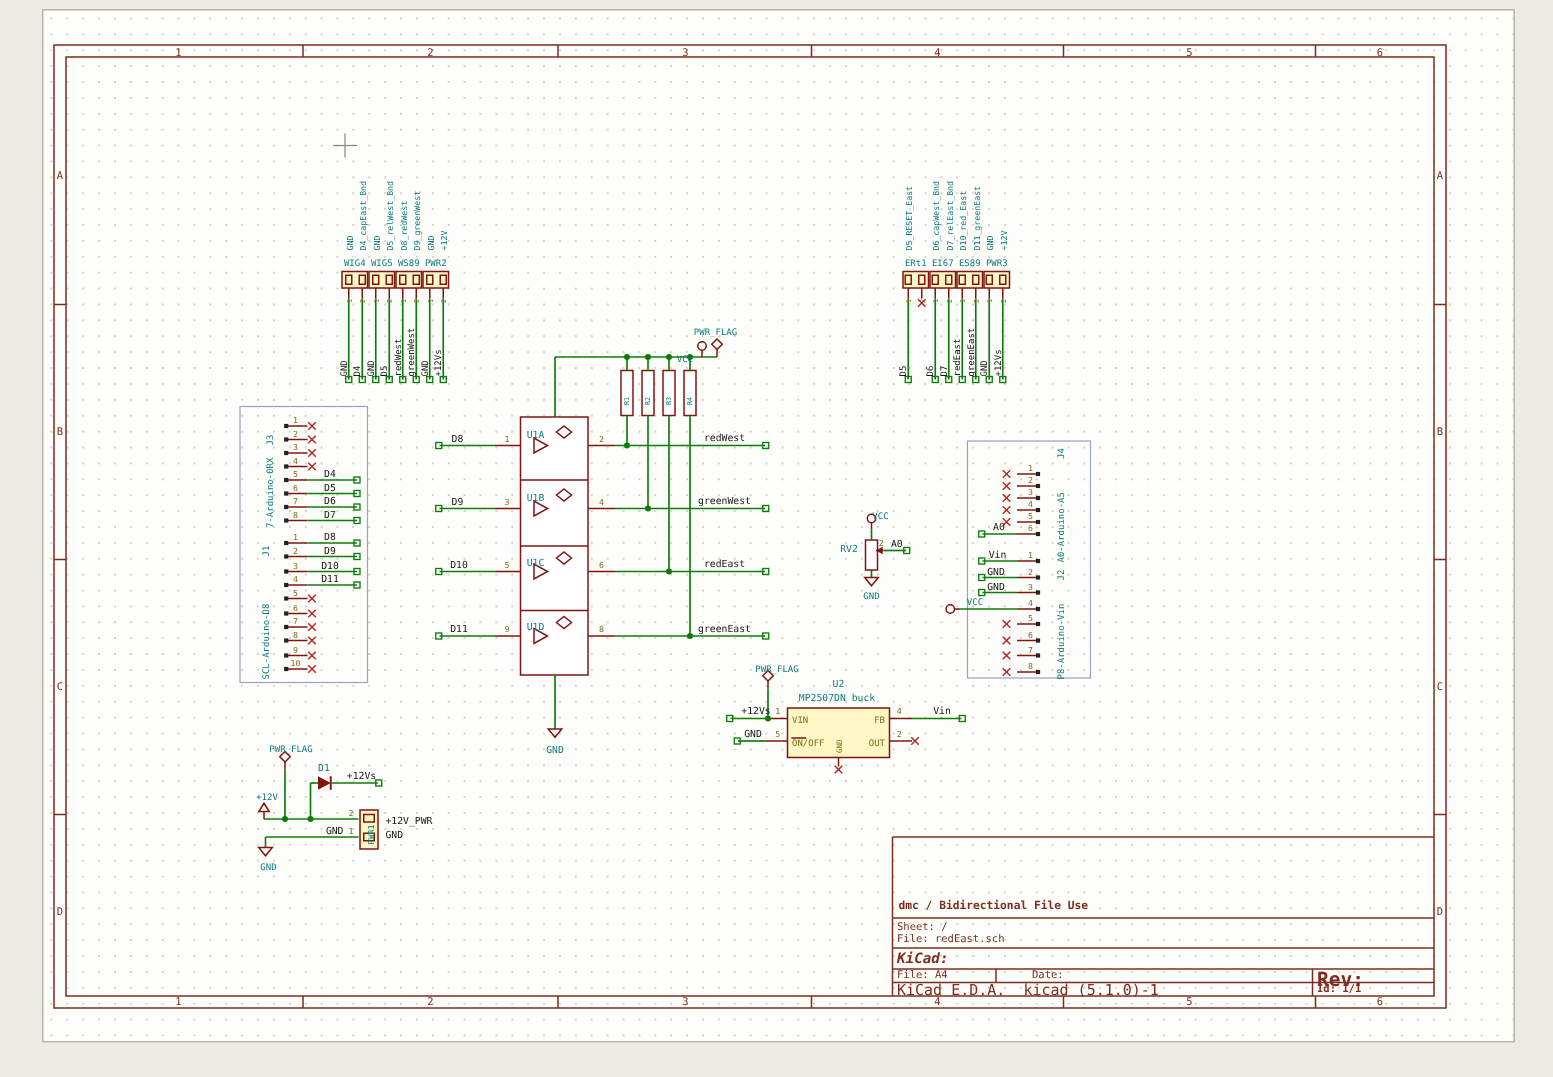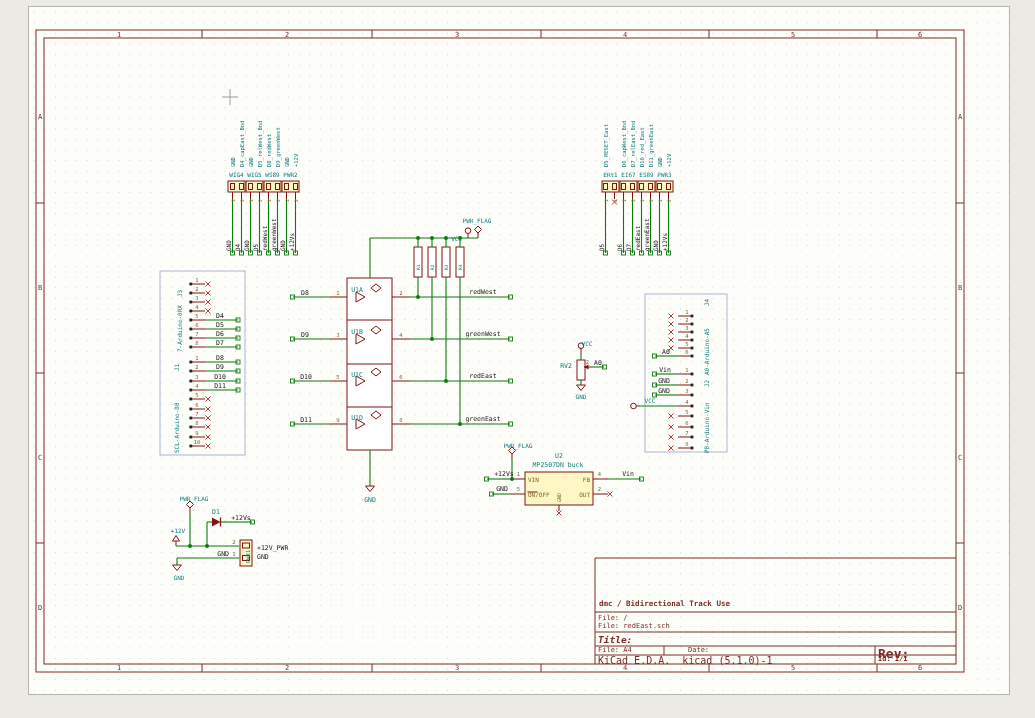--- a/index.html
+++ b/index.html
@@ -546,21 +546,21 @@
     <text x="178" y="533" fill="#0e7b7b" font-size="6" text-anchor="middle" font-family="&quot;DejaVu Sans Mono&quot;, monospace">+12V</text>
     <text x="229" y="556" fill="#161616" font-size="6.5" text-anchor="end" font-family="&quot;DejaVu Sans Mono&quot;, monospace">GND</text>
     <text x="234" y="544" fill="#7d6a1e" font-size="5.5" text-anchor="middle" font-family="&quot;DejaVu Sans Mono&quot;, monospace">2</text>
     <text x="234" y="556" fill="#7d6a1e" font-size="5.5" text-anchor="middle" font-family="&quot;DejaVu Sans Mono&quot;, monospace">1</text>
     <text x="257" y="549.5" fill="#161616" font-size="6.5" text-anchor="start" font-family="&quot;DejaVu Sans Mono&quot;, monospace">+12V_PWR</text>
     <text x="257" y="558.5" fill="#161616" font-size="6.5" text-anchor="start" font-family="&quot;DejaVu Sans Mono&quot;, monospace">GND</text>
     <text x="249.5" y="563" fill="#0e7b7b" font-size="5.5" text-anchor="start" font-family="&quot;DejaVu Sans Mono&quot;, monospace" transform="rotate(-90 249.5 563)">PWR1</text>
     <text x="179" y="580" fill="#0e7b7b" font-size="6" text-anchor="middle" font-family="&quot;DejaVu Sans Mono&quot;, monospace">GND</text>
   </svg>
 
-<div class="tb b" style="left:599px;top:600px;font-size:7.5px;">dmc / Bidirectional Track Use</div>
-<div class="tb" style="left:598px;top:615px;font-size:7px;">File: /</div>
+<div class="tb b" style="left:599px;top:600px;font-size:7.5px;">dmc / Bidirectional File Use</div>
+<div class="tb" style="left:598px;top:615px;font-size:7px;">Sheet: /</div>
 <div class="tb" style="left:598px;top:623px;font-size:7px;">File: redEast.sch</div>
-<div class="tb b i" style="left:598px;top:635px;font-size:9.5px;">Title:</div>
+<div class="tb b i" style="left:598px;top:635px;font-size:9.5px;">KiCad:</div>
 <div class="tb" style="left:598px;top:647px;font-size:7px;">File: A4</div>
 <div class="tb" style="left:676px;top:647px;font-size:7px;padding-left:12px;">Date:</div>
 <div class="tb b" style="left:878px;top:647px;font-size:13px;">Rev:</div>
 <div class="tb" style="left:598px;top:656px;font-size:10px;">KiCad E.D.A.  kicad (5.1.0)-1</div>
 <div class="tb" style="left:878px;top:656px;font-size:7px;font-weight:bold;">Id: 1/1</div>
 
 </body></html>

